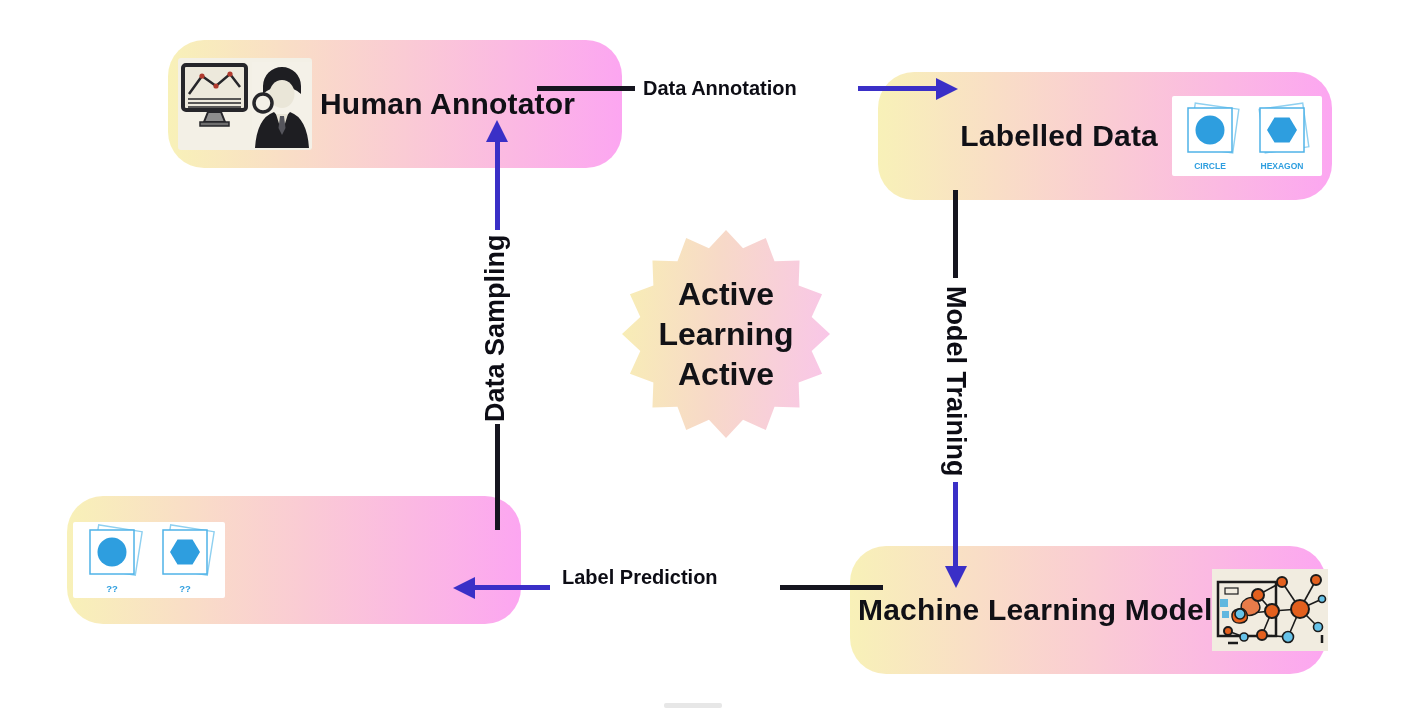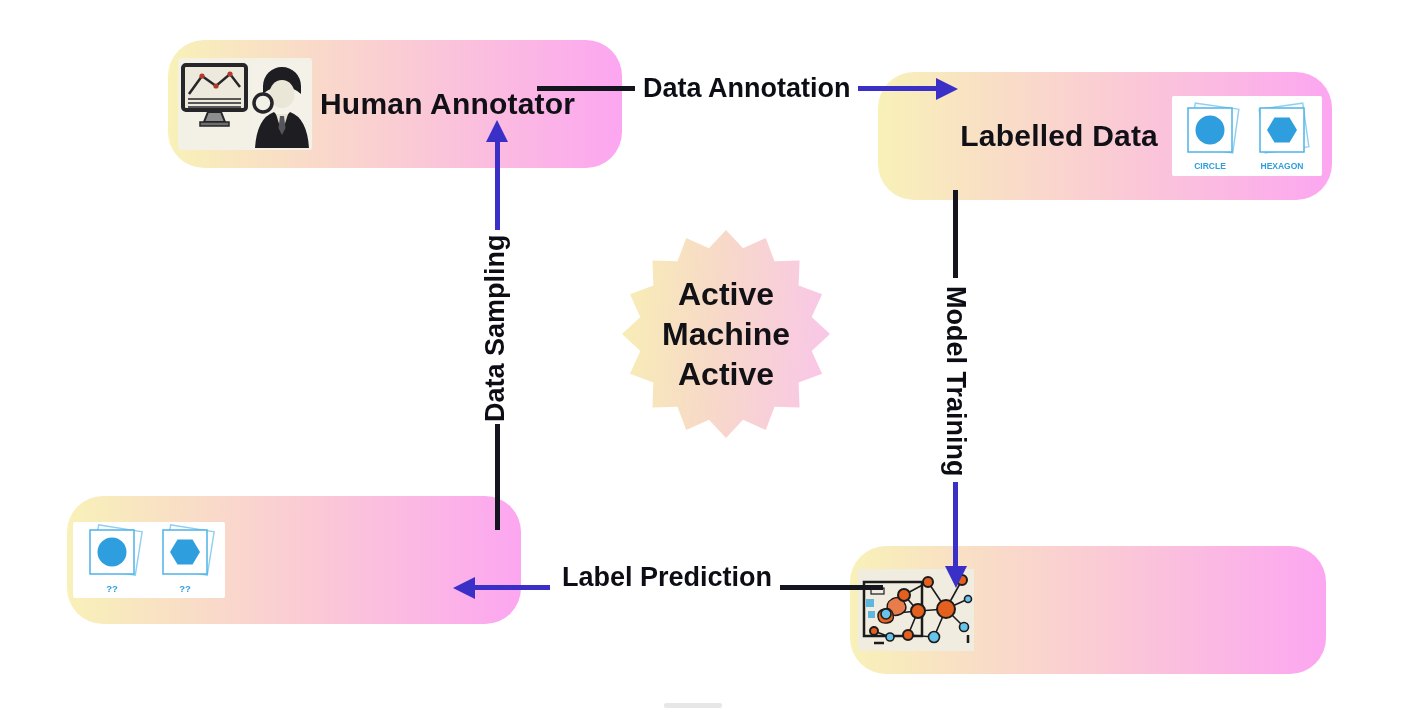--- a/index.html
+++ b/index.html
@@ -31,21 +31,21 @@
   #box-labelled{left:868px;top:72px;width:454px;justify-content:flex-end;padding-right:10px;gap:14px;margin-left:10px;}
   #box-unlabelled{left:67px;top:496px;width:454px;padding-left:6px;gap:12px;}
   #box-ml{left:850px;top:546px;width:476px;justify-content:space-between;padding:0 6px 0 8px;}
   .node-box{box-sizing:border-box;}
 
   
   .line-black{position:absolute;background:#15151F;z-index:5;}
   .line-blue{position:absolute;background:#3A2FC7;z-index:5;}
   .edge-label{
     position:absolute;z-index:6;
-    font-size:27px;font-weight:700;color:#0D0D15;
+    font-size:20px;font-weight:700;color:#0D0D15;
     line-height:32px;white-space:nowrap;
   }
   .edge-label-v{
     position:absolute;z-index:6;
     font-size:27px;font-weight:700;color:#0D0D15;
     writing-mode:vertical-rl;
     text-align:center;
     white-space:nowrap;
   }
   .edge-label-v.up{transform:rotate(180deg);}
@@ -137,20 +137,21 @@
       <g>
         <rect x="94" y="6" width="44" height="44" fill="#ffffff" stroke="#8FD0F0" stroke-width="1.4" transform="rotate(9 116 28)"></rect>
         <rect x="90" y="8" width="44" height="44" fill="#ffffff" stroke="#4FB3E8" stroke-width="1.5"></rect>
         <polygon points="104.5,17.5 119.5,17.5 127,30 119.5,42.5 104.5,42.5 97,30" fill="#2E9EDF"></polygon>
         <text x="112" y="70" text-anchor="middle" font-size="9.5" font-weight="700" fill="#2E9EDF" font-family="Liberation Sans, sans-serif">??</text>
       </g>
     </svg>
   </div>
 
   <div class="node-box" id="box-ml">
+    <div class="node-label">Machine Learning Model</div>
     <svg class="icon-wrap" width="116" height="82" viewBox="0 0 116 82">
       <rect x="0" y="0" width="116" height="82" fill="#F1ECE0"></rect>
       <rect x="6" y="13" width="58" height="54" fill="none" stroke="#1B1B1B" stroke-width="2.5"></rect>
       <rect x="13" y="19" width="13" height="6" fill="none" stroke="#1B1B1B" stroke-width="1.2"></rect>
       <g stroke="#1B1B1B" stroke-width="1.6">
         <line x1="46" y1="26" x2="70" y2="13"></line>
           <line x1="70" y1="13" x2="88" y2="40"></line>
         <line x1="46" y1="26" x2="60" y2="42"></line>
           <line x1="60" y1="42" x2="88" y2="40"></line>
         <line x1="104" y1="11" x2="88" y2="40"></line>
@@ -182,21 +183,21 @@
         <circle cx="106" cy="58" r="4.5"></circle>
           <circle cx="110" cy="30" r="3.5"></circle>
       </g>
       <line x1="110" y1="66" x2="110" y2="74" stroke="#1B1B1B" stroke-width="2.5"></line>
       <line x1="16" y1="74" x2="26" y2="74" stroke="#1B1B1B" stroke-width="2.5"></line>
     </svg>
   </div>
 
   <div id="starburst" style="clip-path: polygon(50% 0%, 58.19% 8.81%, 69.13% 3.81%, 73.33% 15.08%, 85.36% 14.64%, 84.92% 26.67%, 96.19% 30.87%, 91.19% 41.81%, 100% 50%, 91.19% 58.19%, 96.19% 69.13%, 84.92% 73.33%, 85.36% 85.36%, 73.33% 84.92%, 69.13% 96.19%, 58.19% 91.19%, 50% 100%, 41.81% 91.19%, 30.87% 96.19%, 26.67% 84.92%, 14.64% 85.36%, 15.08% 73.33%, 3.81% 69.13%, 8.81% 58.19%, 0% 50%, 8.81% 41.81%, 3.81% 30.87%, 15.08% 26.67%, 14.64% 14.64%, 26.67% 15.08%, 30.87% 3.81%, 41.81% 8.81%);">
     <div class="star-line">Active</div>
-    <div class="star-line">Machine</div>
+    <div class="star-line">Learning</div>
     <div class="star-line">Active</div>
   </div>
 
   <div class="line-black" style="left:537px;top:86px;width:98px;height:5px;"></div>
   <div class="edge-label" style="left:643px;top:72px;">Data Annotation</div>
   <div class="line-blue" style="left:858px;top:86px;width:82px;height:5px;"></div>
   <div class="arrowhead arrow-right" style="left:936px;top:77.5px;"></div>
 
   <div class="line-black" style="left:953px;top:190px;width:5px;height:88px;"></div>
   <div class="edge-label-v" style="left:940px;top:284px;height:194px;">Model Training</div>

